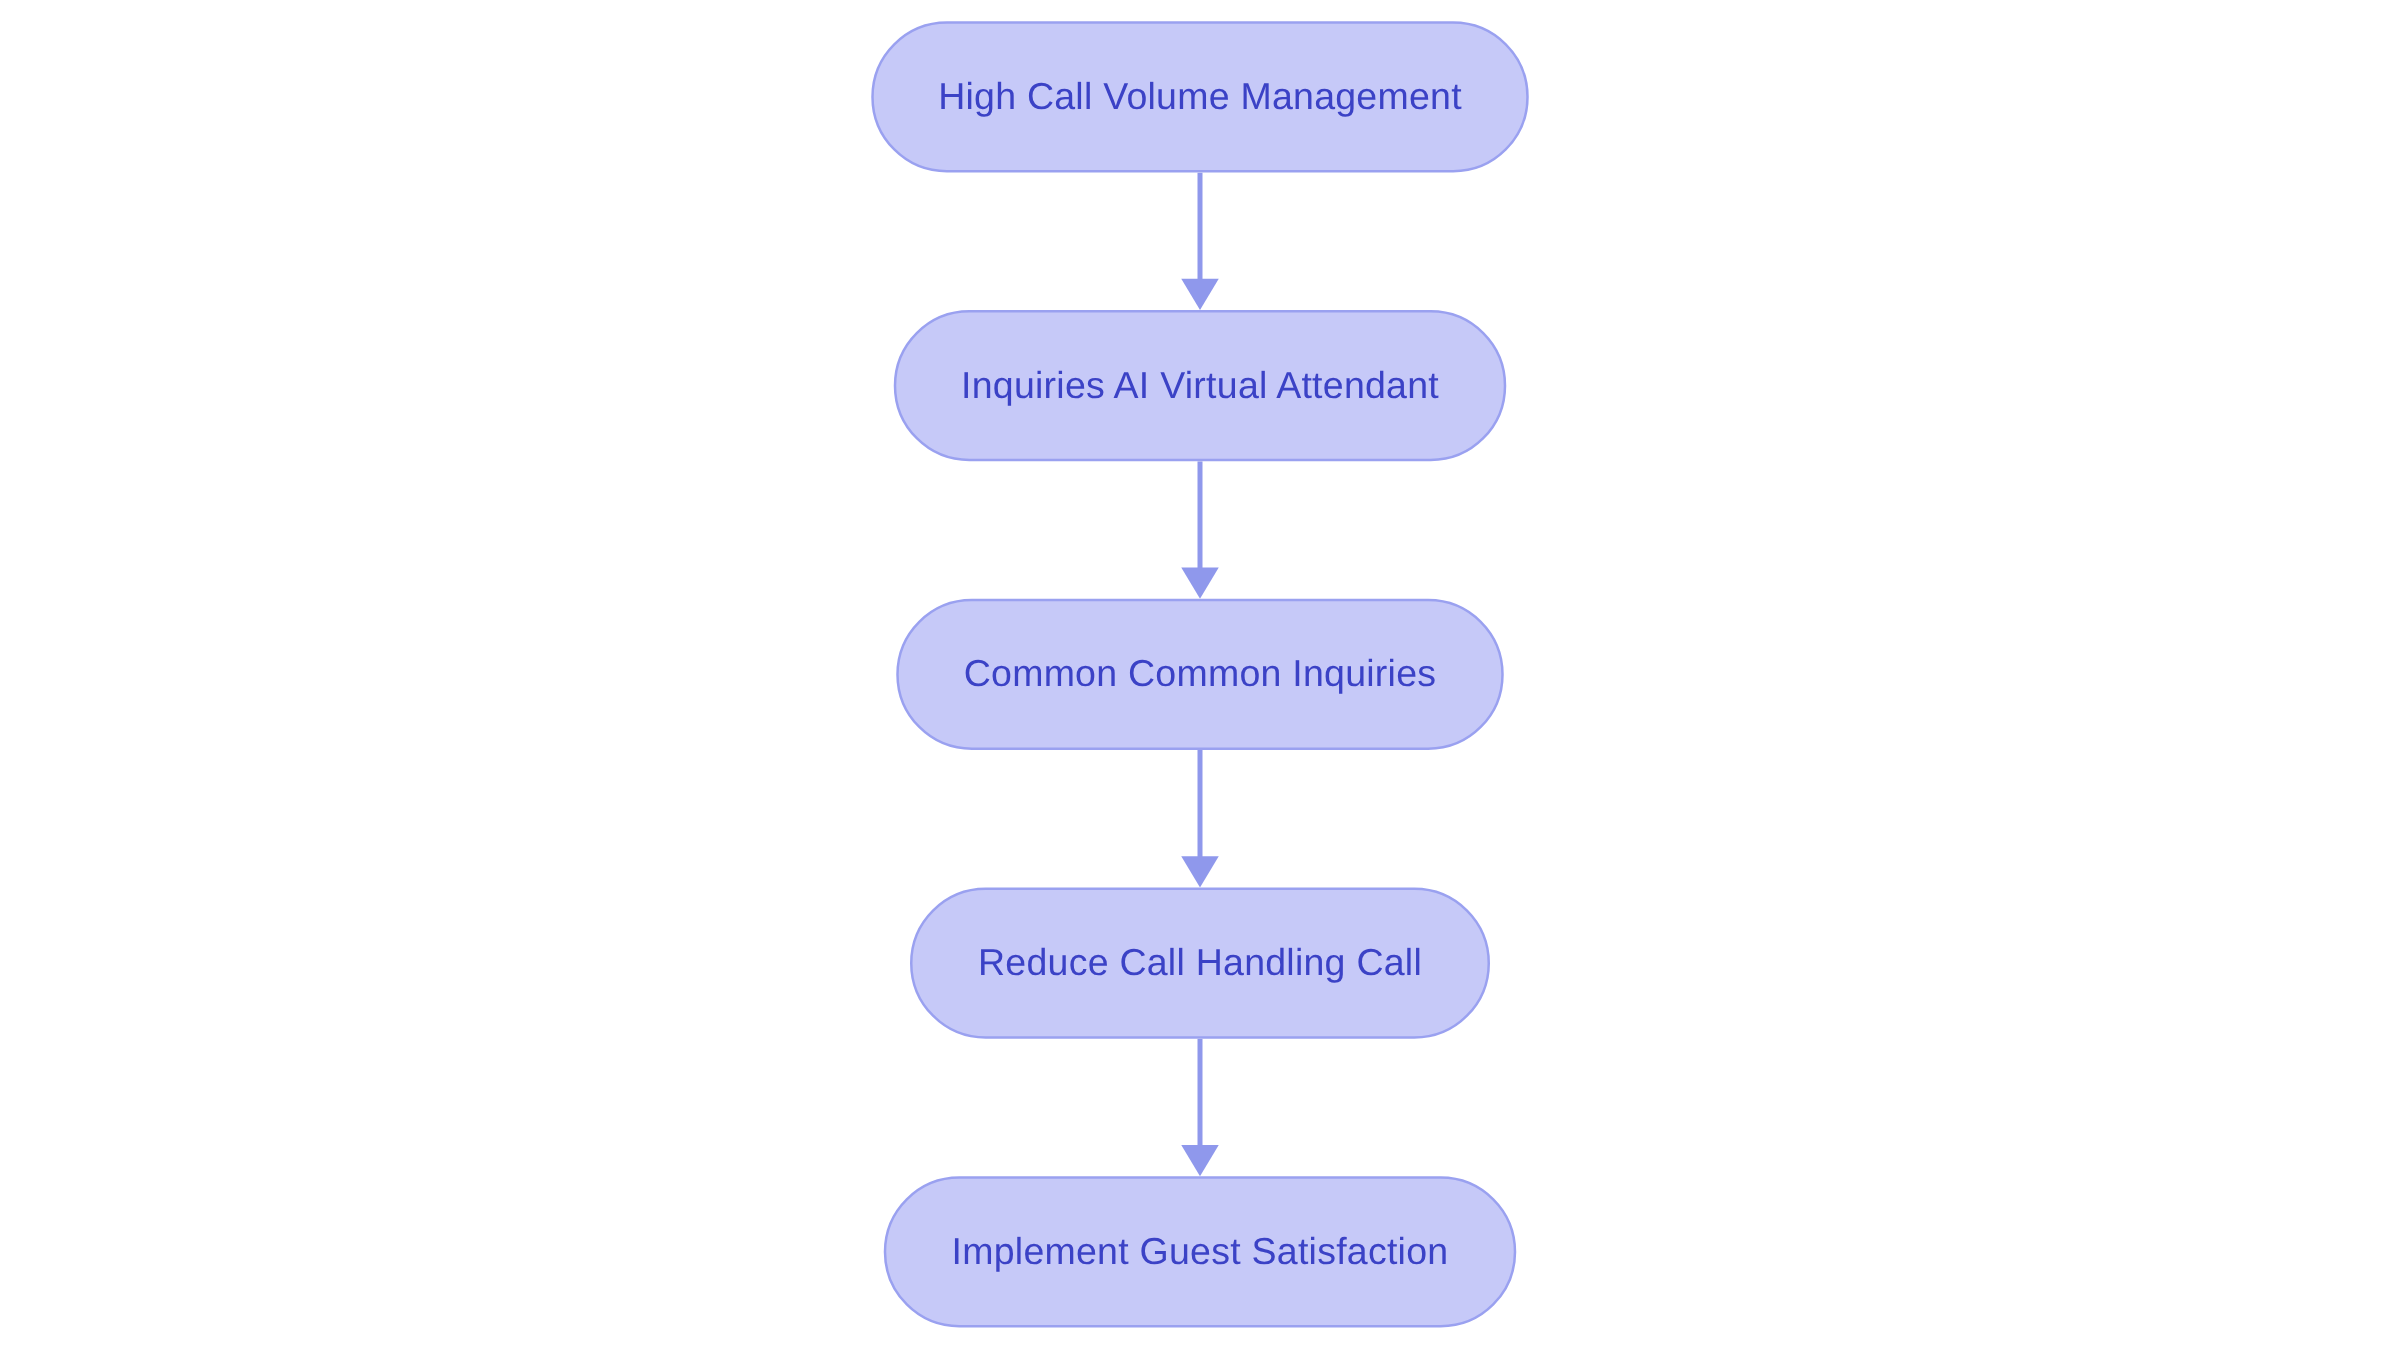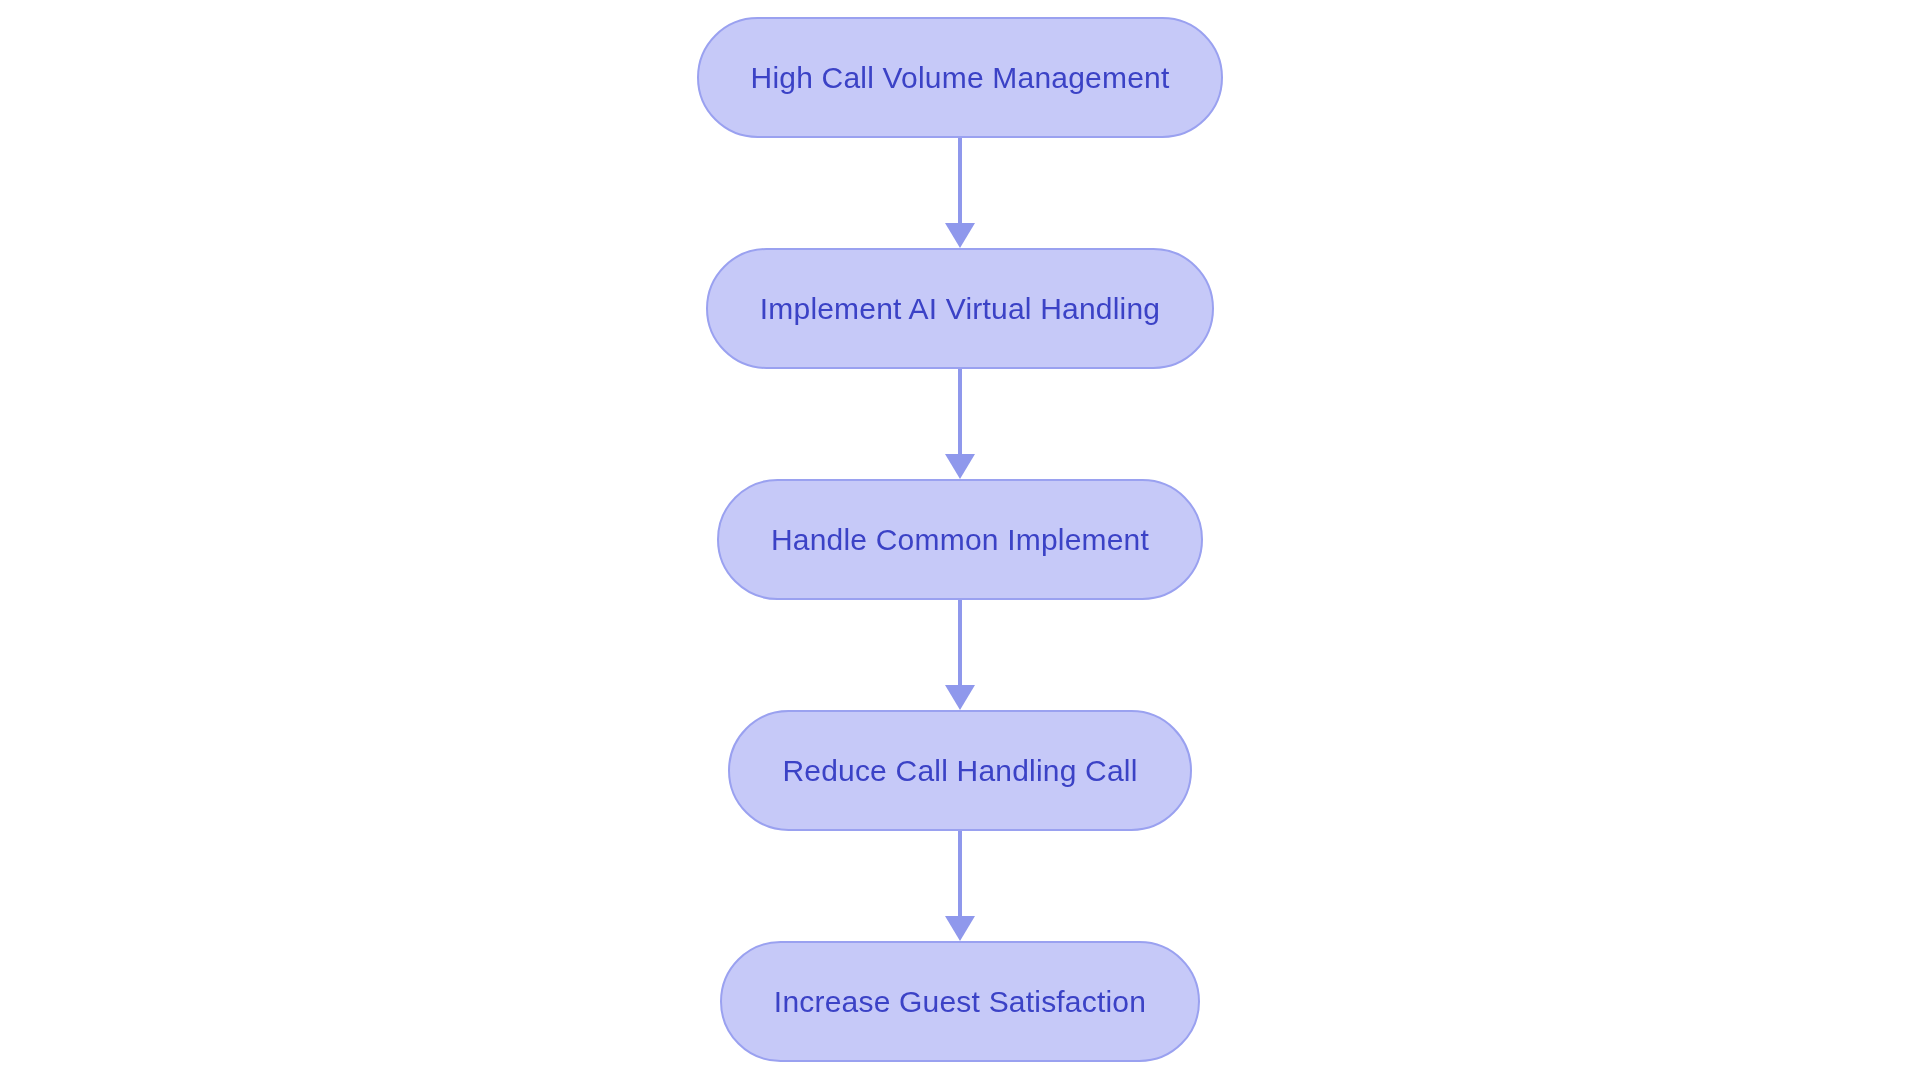--- a/index.html
+++ b/index.html
@@ -69,43 +69,43 @@
   <div class="node">
     <span class="node-label">High Call Volume Management</span>
   </div>
 
   <svg class="arrow" viewBox="0 0 34 110" aria-hidden="true">
     <line x1="17" y1="0" x2="17" y2="87"></line>
     <polygon points="2,85 32,85 17,110"></polygon>
   </svg>
 
   <div class="node">
-    <span class="node-label">Implement AI Virtual Handling</span>
+    <span class="node-label">Inquiries AI Virtual Attendant</span>
   </div>
 
   <svg class="arrow" viewBox="0 0 34 110" aria-hidden="true">
     <line x1="17" y1="0" x2="17" y2="87"></line>
     <polygon points="2,85 32,85 17,110"></polygon>
   </svg>
 
   <div class="node">
-    <span class="node-label">Handle Common Implement</span>
+    <span class="node-label">Common Common Inquiries</span>
   </div>
 
   <svg class="arrow" viewBox="0 0 34 110" aria-hidden="true">
     <line x1="17" y1="0" x2="17" y2="87"></line>
     <polygon points="2,85 32,85 17,110"></polygon>
   </svg>
 
   <div class="node">
     <span class="node-label">Reduce Call Handling Call</span>
   </div>
 
   <svg class="arrow" viewBox="0 0 34 110" aria-hidden="true">
     <line x1="17" y1="0" x2="17" y2="87"></line>
     <polygon points="2,85 32,85 17,110"></polygon>
   </svg>
 
   <div class="node">
-    <span class="node-label">Increase Guest Satisfaction</span>
+    <span class="node-label">Implement Guest Satisfaction</span>
   </div>
 
 </div>
 
 </body></html>

